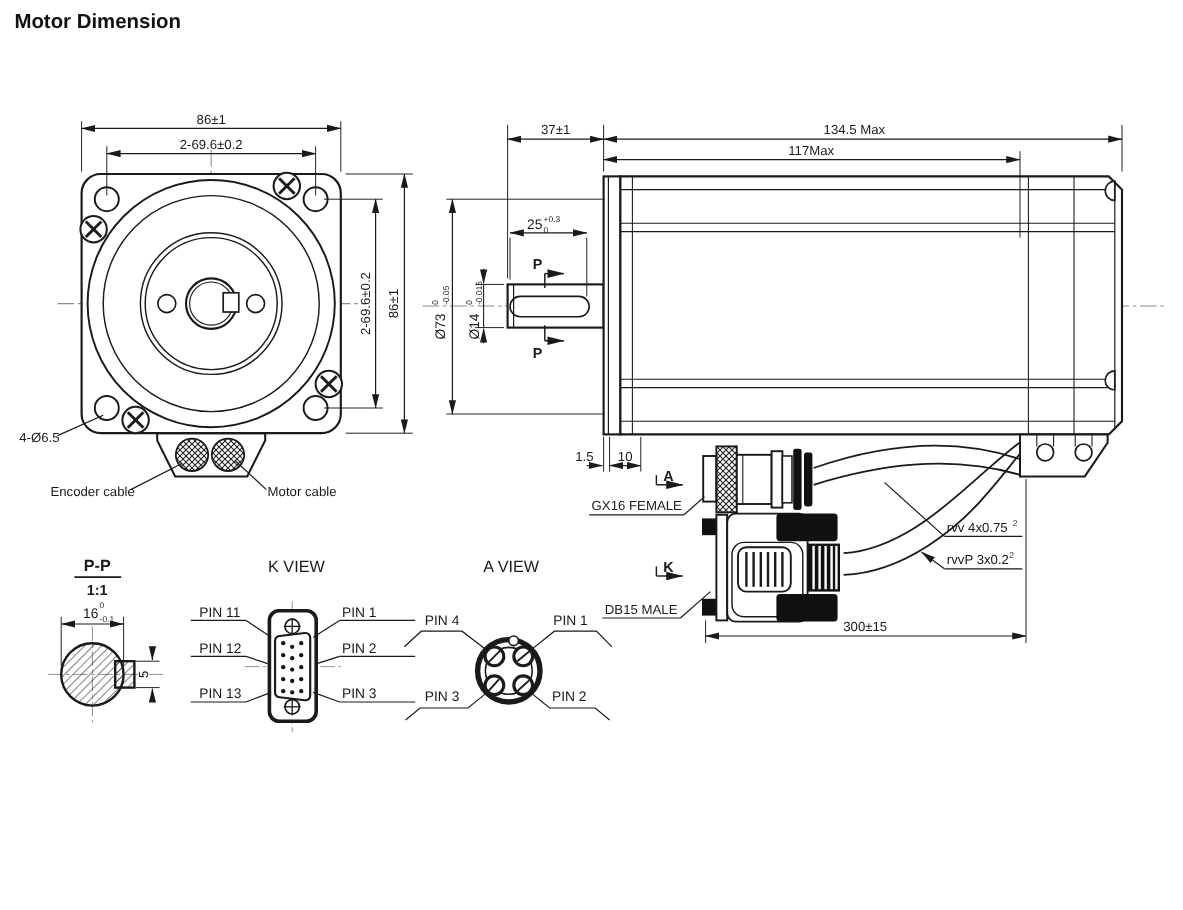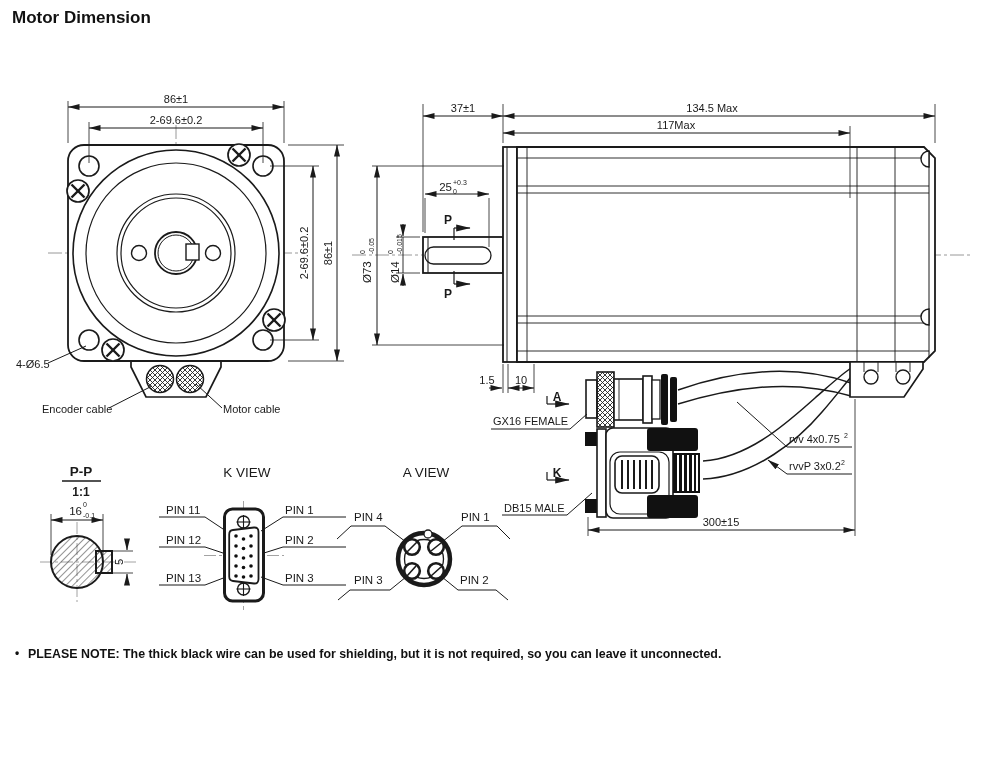--- a/index.html
+++ b/index.html
@@ -399,16 +399,15 @@
       <text class="t13" x="426" y="477" text-anchor="middle">A VIEW</text>
       <text class="t115" x="354" y="521">PIN 4</text>
       <text class="t115" x="461" y="521">PIN 1</text>
       <text class="t115" x="354" y="584">PIN 3</text>
       <text class="t115" x="460" y="584">PIN 2</text>
     </g>
   </svg>
 
   <div class="warning">
     <ul>
-      <li>PLEASE NOTE: The thick black wire can be used for shielding, but it is not required, so you can leave it unconnected.</li>
     </ul>
   </div>
 </div>
 
 </body></html>

